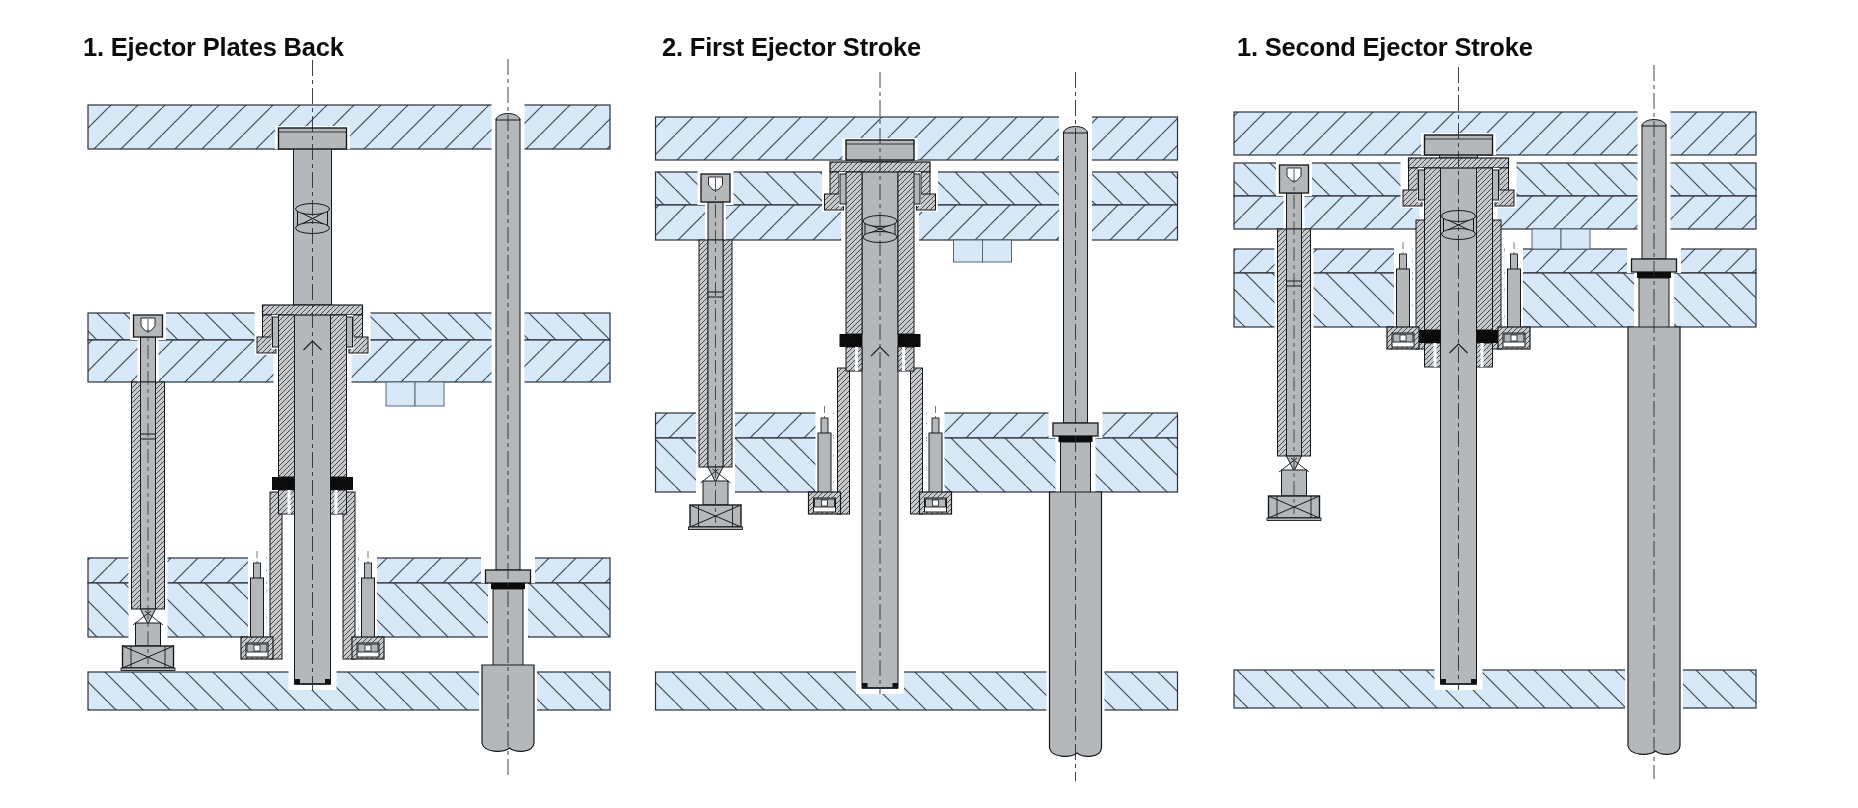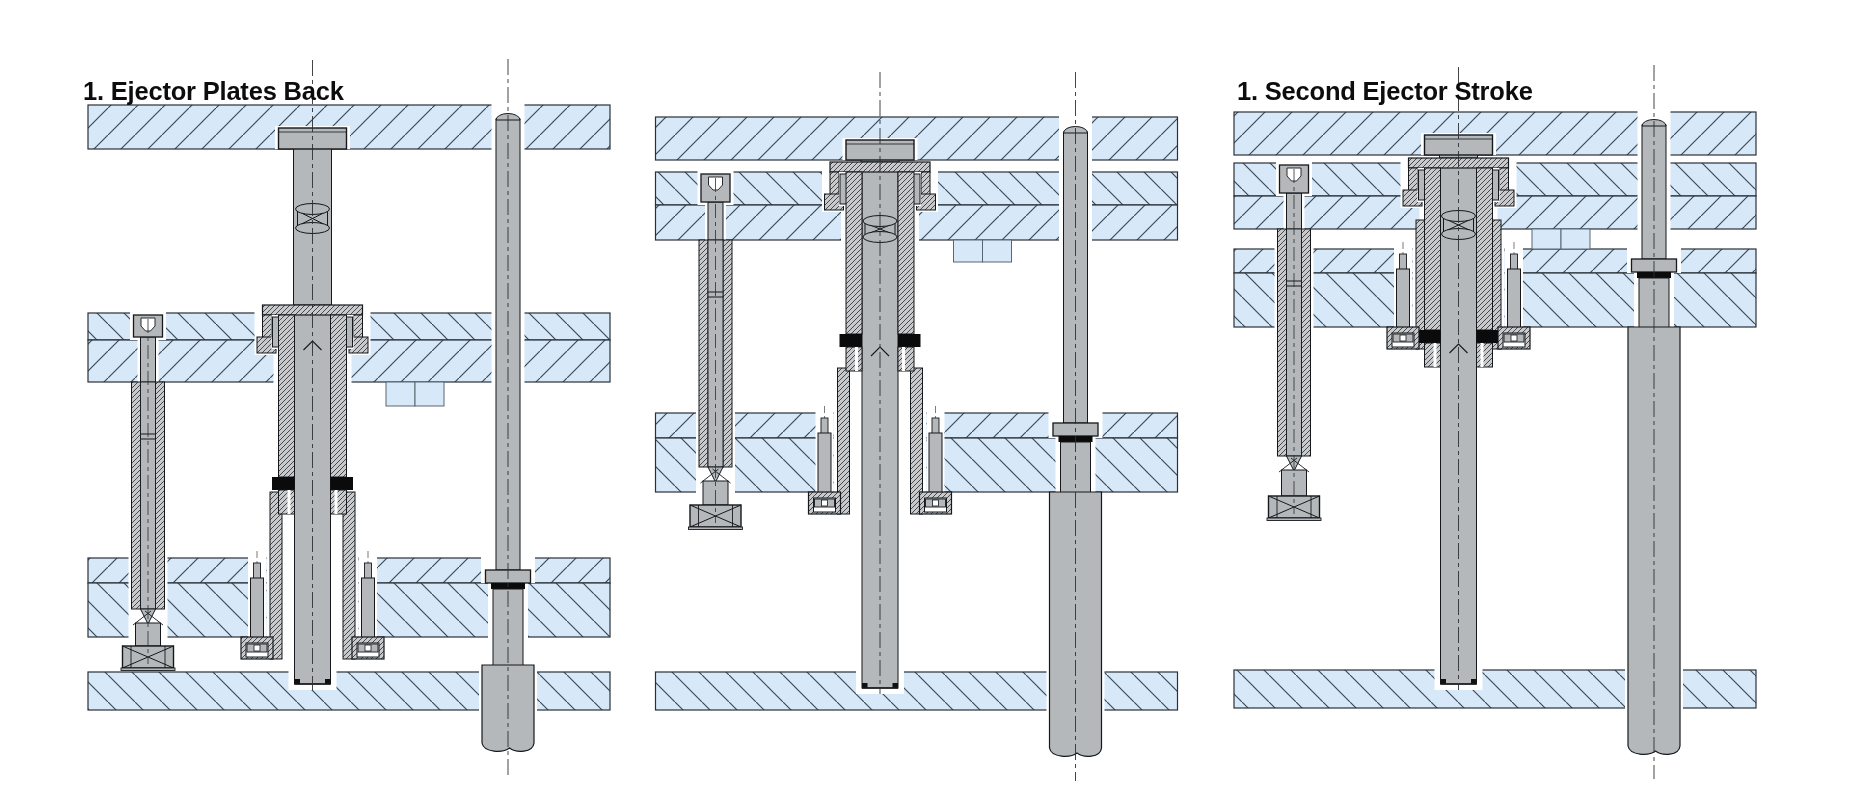--- a/index.html
+++ b/index.html
@@ -1,19 +1,19 @@
 <!DOCTYPE html>
 <html style="--background: #ffffff; --title-color: #0d0d0d; --plate-fill: #d7e9f8; --plate-hatch: #3a4754; --plate-edge: #2a3138; --steel-fill: #c7c9cb; --steel-hatch: #47494d; --part-fill: #b5b8ba; --outline: #15191d; --band-black: #0b0b0b; --centerline: #2b2f33;"><head>
 <meta charset="utf-8">
 <style>
   html,body{margin:0;padding:0;background:var(--background,#fff);}
   .stage{position:relative;width:1858px;height:808px;background:var(--background,#fff);overflow:hidden;
          font-family:"Liberation Sans","DejaVu Sans",sans-serif;}
   .panel-title{position:absolute;top:33px;font-size:25.5px;font-weight:600;letter-spacing:-0.2px;
-               color:var(--title-color,#0d0d0d);white-space:nowrap;margin-top:44px;}
+               color:var(--title-color,#0d0d0d);white-space:nowrap;}
   #t1{left:83px;} #t2{left:662px;} #t3{left:1237px;}
   svg{position:absolute;left:0;top:0;}
 </style>
 </head>
 <body>
 
 <div class="stage">
   <svg id="drawing" width="1858" height="808" viewBox="0 0 1858 808">
     <defs>
       <pattern id="hf" width="27" height="27" patternUnits="userSpaceOnUse">
@@ -362,14 +362,15 @@
             <rect x="1631.5" y="259" width="45" height="13" fill="var(--part-fill,#b5b8ba)" stroke="var(--outline,#15191d)" stroke-width="1.3"></rect>
             <rect x="1637" y="272" width="34" height="6" fill="var(--band-black,#0b0b0b)"></rect>
             <rect x="1639" y="278" width="30" height="50" fill="var(--part-fill,#b5b8ba)" stroke="var(--outline,#15191d)" stroke-width="1"></rect>
             <path d="M 1628 327 H 1680 V 746 C 1679 756 1662 756 1655.5 751 C 1649 756 1630 756 1628 746 Z" fill="var(--part-fill,#b5b8ba)" stroke="var(--outline,#15191d)" stroke-width="1.2"></path>
             <line x1="1654" y1="65" x2="1654" y2="779" stroke="var(--centerline,#2b2f33)" stroke-width="0.9" stroke-dasharray="16 4 4 4"></line>
           </g>
         </g>
       </g>
   </svg>
   <div class="panel-title" id="t1">1. Ejector Plates Back</div>
+  <div class="panel-title" id="t2">2. First Ejector Stroke</div>
   <div class="panel-title" id="t3">1. Second Ejector Stroke</div>
 </div>
 
 </body></html>

